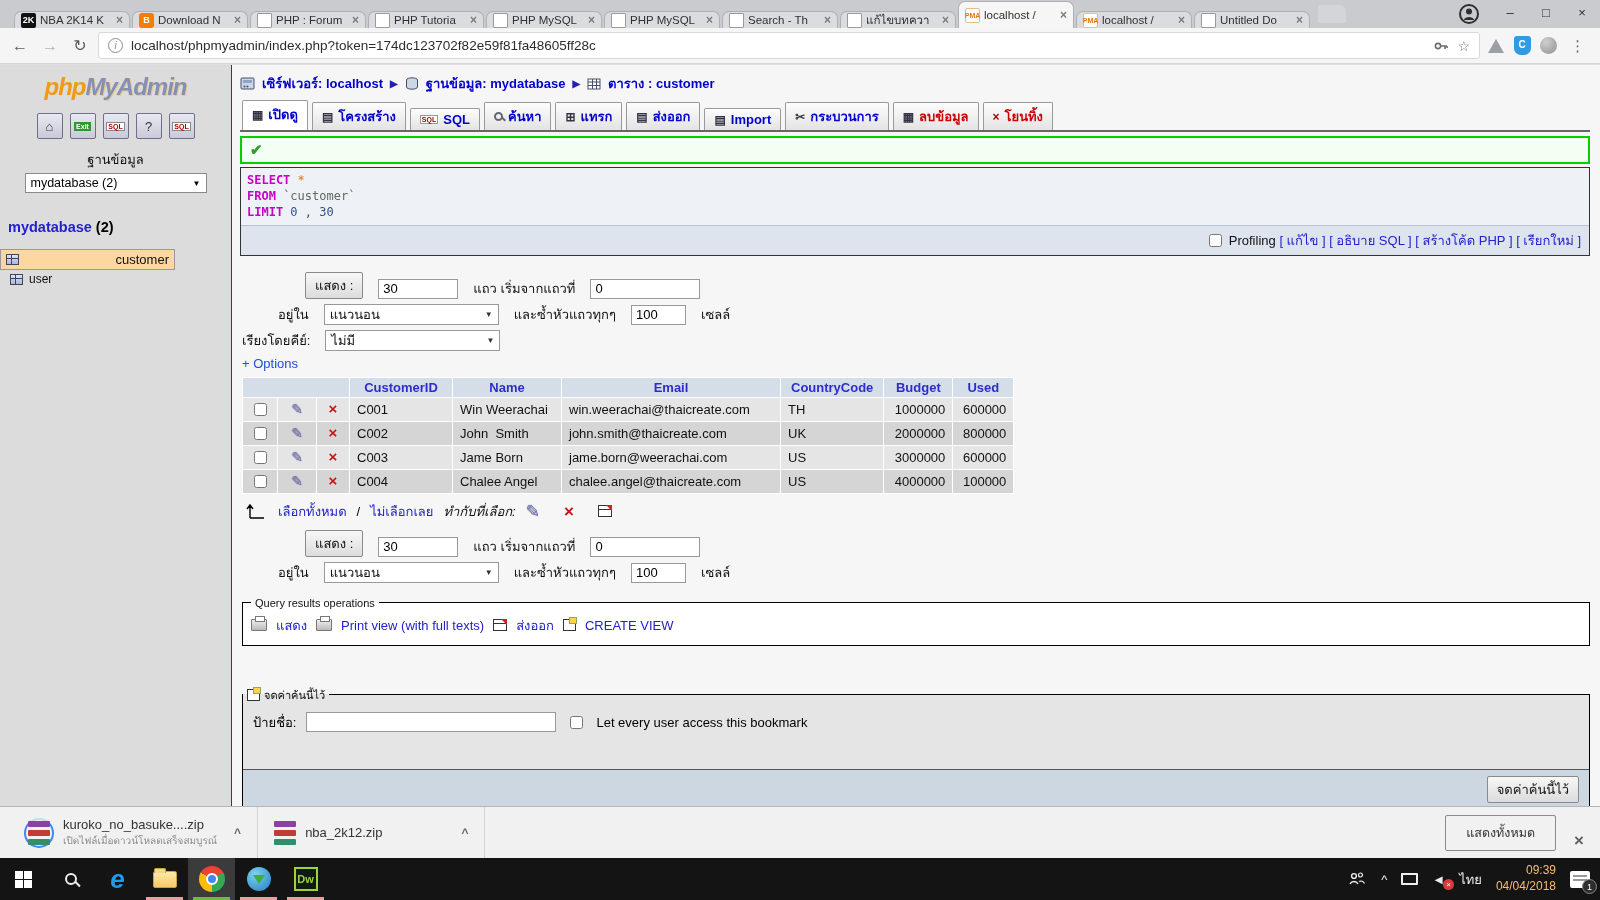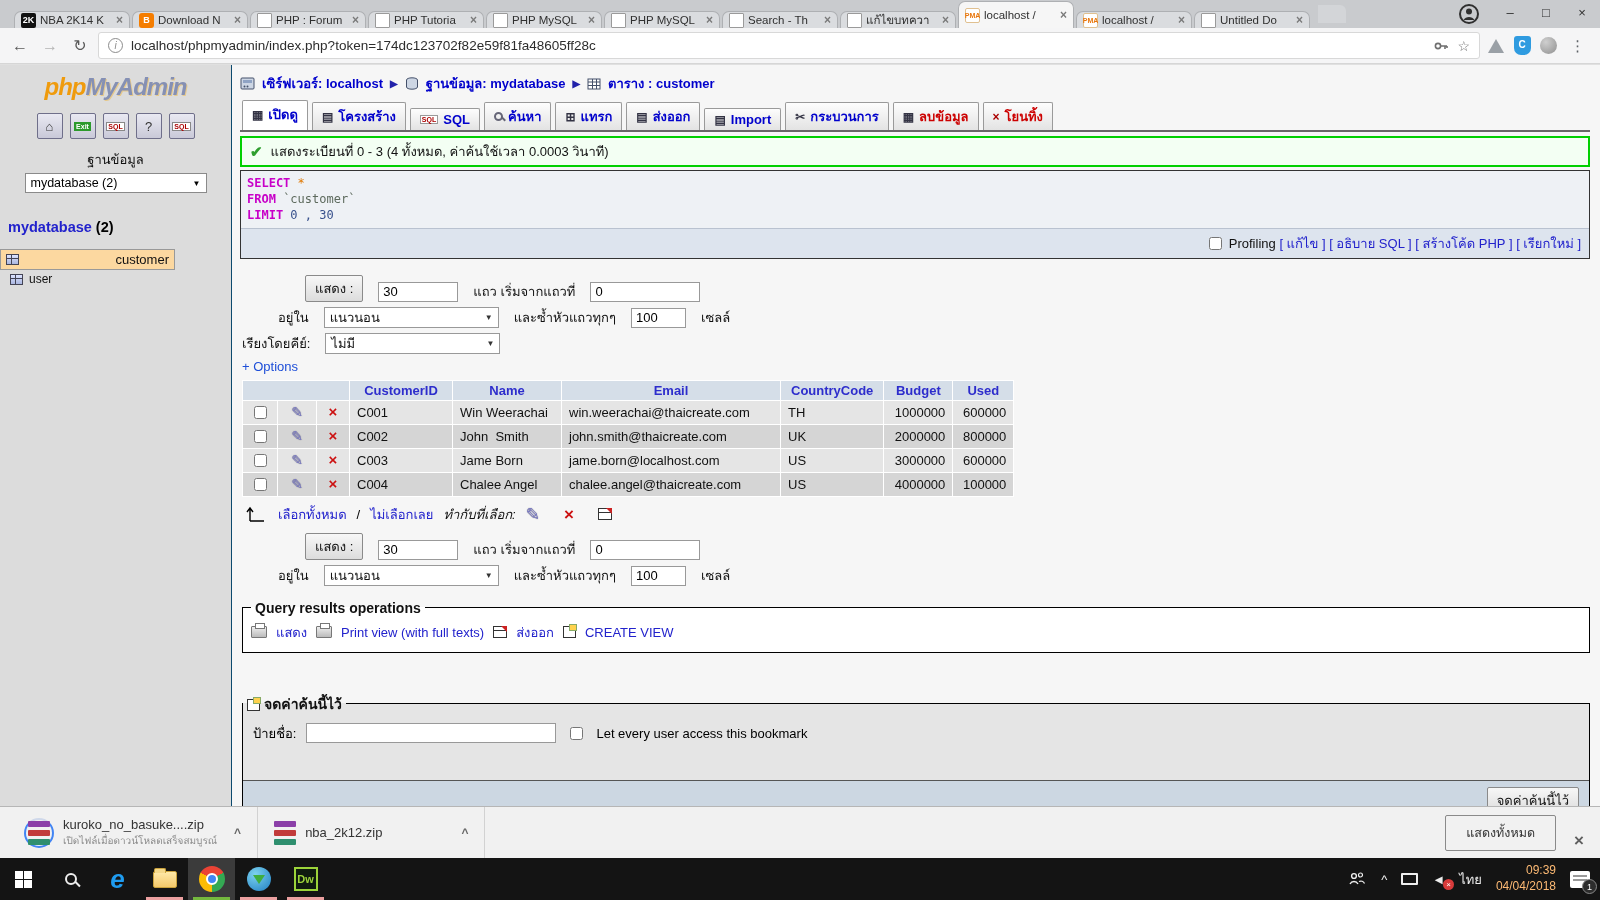--- a/index.html
+++ b/index.html
@@ -114,21 +114,21 @@
   .opsline{display:flex;align-items:center;gap:10px;margin:7px 0 8px 6px;font-size:13px}
   .opsline a{color:#2222cc;text-decoration:none}
   .wsarrow{stroke:#000;fill:none}
   .ital{font-style:italic;color:#111}
   .exp-ic{width:14px;height:12px;border:1px solid #333;background:#fff;position:relative;display:inline-block}
   .exp-ic::before{content:"";position:absolute;left:0;right:0;top:3px;border-top:1px solid #333}
   .exp-ic::after{content:"";position:absolute;right:-1px;top:-1px;border-left:6px solid transparent;border-top:6px solid #c22}
 
   
   fieldset{border:1px solid #000;margin:14px 0 0 2px;padding:4px 8px 8px;background:#fff}
-  legend{font-weight:bold;font-size:14px;color:#111;padding:0 4px}
+  legend{font-weight:normal;font-size:11px;color:#111;padding:0 4px}
   .fslinks{display:flex;align-items:center;gap:9px;font-size:13px;padding:2px 0 1px}
   .fslinks a{color:#2222cc;text-decoration:none}
   .printer{width:16px;height:12px;background:linear-gradient(#eee,#bbb);border:1px solid #777;border-radius:1px;position:relative;display:inline-block}
   .printer::before{content:"";position:absolute;top:-4px;left:3px;width:8px;height:4px;background:#fff;border:1px solid #777}
   .fs-bookmark{background:#e5e5e5;padding:0;border:1px solid #000}
   .fs-bookmark .inner{padding:8px 10px 10px;display:flex;align-items:center;gap:10px;font-size:13px}
   .fs-foot{background:#ccd7e2;border-top:1px solid #555;padding:6px 10px;text-align:right}
   .legend-ic{width:13px;height:12px;border:1px solid #333;background:#fff;display:inline-block;vertical-align:-2px;margin-right:4px;position:relative}
   .legend-ic::after{content:"";position:absolute;right:-2px;top:-3px;width:6px;height:5px;background:#ffd24d;border:1px solid #8a6}
 
@@ -379,21 +379,20 @@
           <span>ลบข้อมูล</span>
         </div>
       <div class="pmatab danger">
           <span class="ti red">×</span>
           <span>โยนทิ้ง</span>
         </div>
     </div>
 
     <div class="msg-ok">
       <span class="okcheck">✔</span>
-      <span>แสดงระเบียนที่ 0 - 3 (4 ทั้งหมด, ค่าค้นใช้เวลา 0.0003 วินาที)</span>
     </div>
 
     <div class="sqlbox">
       <div class="sqlcode">
         <div><span class="kw">SELECT</span> <span class="star">*</span></div>
         <div><span class="kw">FROM</span> <span class="tname">`customer`</span></div>
         <div><span class="kw">LIMIT</span> <span class="num">0 , 30</span></div>
       </div>
       <div class="sqlfoot">
         <input type="checkbox" style="">
@@ -477,21 +476,21 @@
         <td>UK</td>
         <td class="tr">2000000</td>
         <td class="tr">800000</td>
       </tr>
       <tr class="r-odd">
         <td class="tc"><input type="checkbox" style=""></td>
         <td class="tc"><span class="pencil">✎</span></td>
         <td class="tc"><span class="redx">×</span></td>
         <td>C003</td>
         <td>Jame Born</td>
-        <td>jame.born@localhost.com</td>
+        <td>jame.born@weerachai.com</td>
         <td>US</td>
         <td class="tr">3000000</td>
         <td class="tr">600000</td>
       </tr>
       <tr class="r-even">
         <td class="tc"><input type="checkbox" style=""></td>
         <td class="tc"><span class="pencil">✎</span></td>
         <td class="tc"><span class="redx">×</span></td>
         <td>C004</td>
         <td>Chalee Angel</td>

